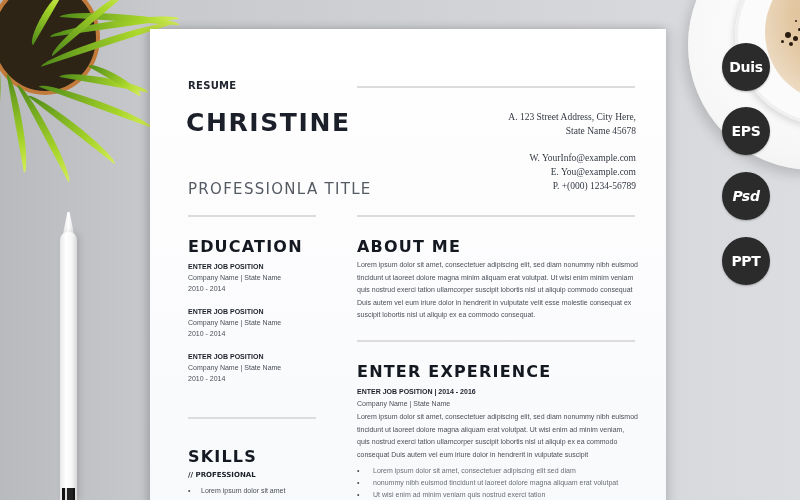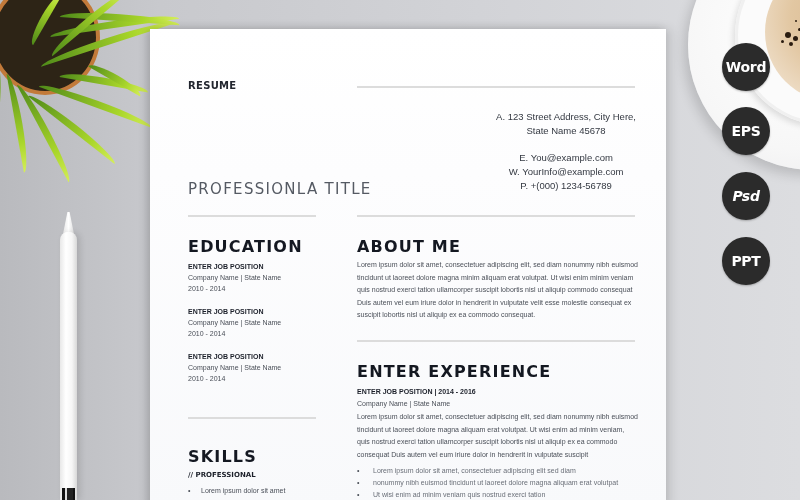--- a/index.html
+++ b/index.html
@@ -87,22 +87,22 @@
   .name {
     position: absolute; left: 36px; top: 78px;
     font-family: "DejaVu Sans", sans-serif; font-weight: bold; font-size: 25px; line-height: 31px;
     letter-spacing: 1.6px; color: #1b1f29;
   }
   .prof-title {
     position: absolute; left: 38px; top: 151px;
     font-family: "DejaVu Sans", sans-serif; font-size: 15px; letter-spacing: 1.3px; color: #555a63;
   }
   .contact {
-    position: absolute; right: 30px; top: 81px; text-align: center;
-    font-family: Liberation Sans, sans-serif; font-size: 9.5px; line-height: 14px; color: #333841;
+    position: absolute; right: 30px; top: 81px; text-align: right;
+    font-family: Liberation Serif, serif; font-size: 9.5px; line-height: 14px; color: #333841;
   }
   .contact .gap { height: 13px; }
 
   .section-title {
     position: absolute;
     font-family: "DejaVu Sans", sans-serif; font-weight: bold; font-size: 16px; letter-spacing: 1.2px; color: #141821;
   }
   .edu-item { position: absolute; left: 38px; font-size: 7px; line-height: 11px; color: #4a4f58; }
   .edu-item .pos { font-weight: bold; color: #1b1f29; font-size: 7px; }
 
@@ -156,40 +156,41 @@
 <div class="coffee">
   <div class="bubble" style="left:20px;top:70px;width:6px;height:6px;"></div>
   <div class="bubble" style="left:28px;top:74px;width:5px;height:5px;"></div>
   <div class="bubble" style="left:24px;top:80px;width:4px;height:4px;"></div>
   <div class="bubble" style="left:33px;top:66px;width:3px;height:3px;"></div>
   <div class="bubble" style="left:16px;top:78px;width:3px;height:3px;"></div>
 
   <div class="bubble" style="left:30px;top:58px;width:2px;height:2px;"></div>
 </div>
 
-<div class="badge" style="top:43px;">Word</div>
+<div class="badge" style="top:43px;">Duis</div>
 <div class="badge" style="top:107px;">EPS</div>
 <div class="badge" style="top:172px;font-style:italic;">Psd</div>
 <div class="badge" style="top:237px;">PPT</div>
 
 <div class="paper">
 
   <div class="resume-label">RESUME</div>
   <div class="rule" style="left:207px;top:57px;width:278px;"></div>
 
   <div class="name">
+    <div>CHRISTINE</div>
   </div>
   <div class="prof-title">PROFESSIONLA TITLE</div>
 
   <div class="contact">
     <div>A. 123 Street Address, City Here,</div>
     <div>State Name 45678</div>
     <div class="gap"></div>
+    <div>W. YourInfo@example.com</div>
     <div>E. You@example.com</div>
-    <div>W. YourInfo@example.com</div>
     <div>P. +(000) 1234-56789</div>
   </div>
 
   <div class="rule" style="left:38px;top:186px;width:128px;"></div>
   <div class="rule" style="left:207px;top:186px;width:278px;"></div>
 
   <div class="section-title" style="left:38px;top:208px;">EDUCATION</div>
 
   <div class="edu-item" style="top:232px;">
     <div class="pos">ENTER JOB POSITION</div>

